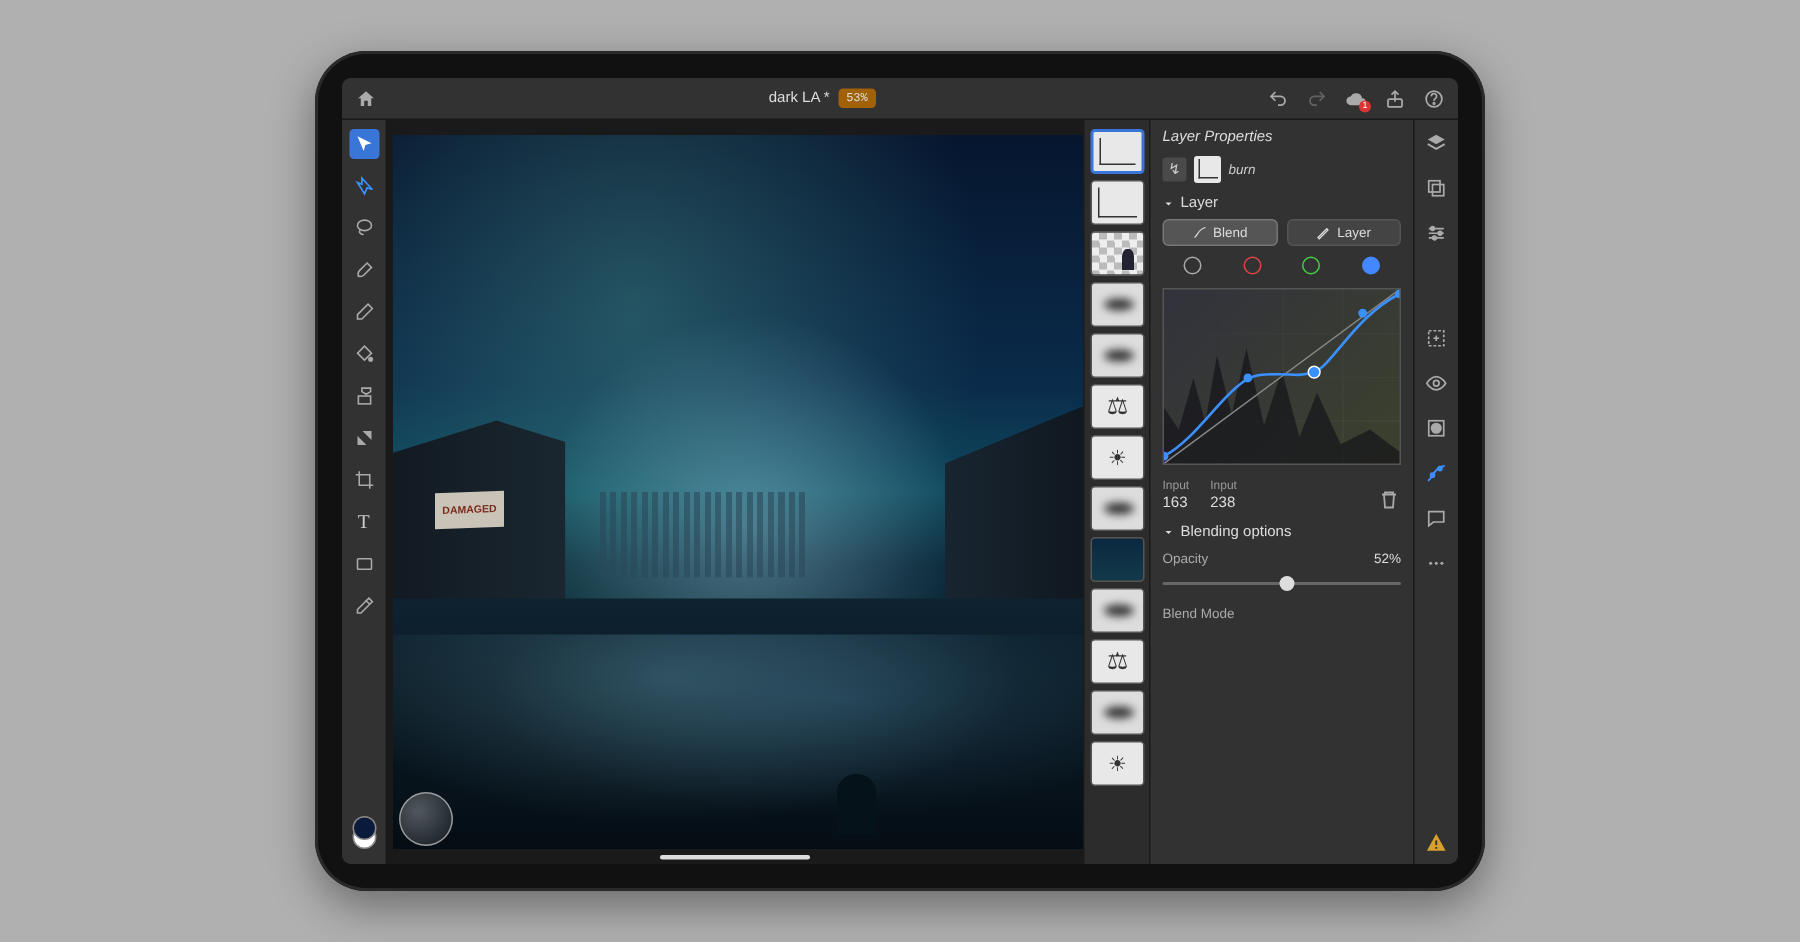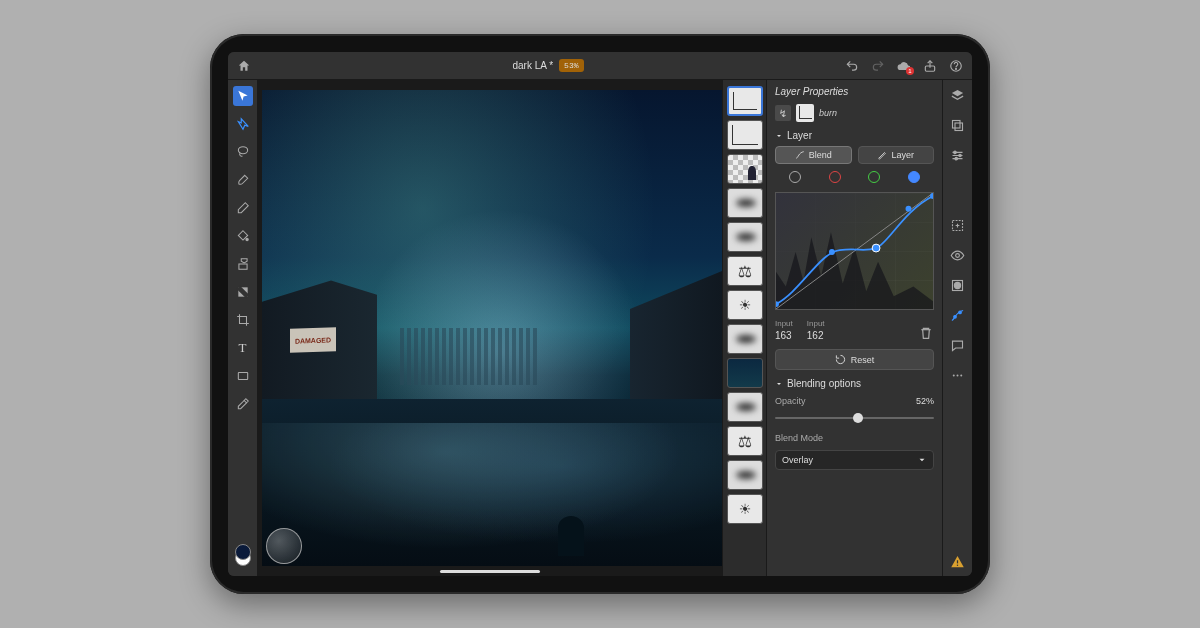--- a/index.html
+++ b/index.html
@@ -376,62 +376,49 @@
         </svg>
       </div>
 
       <div class="io-row">
         <div class="io-col">
           <span class="io-label">Input</span>
           <span class="io-val">163</span>
         </div>
         <div class="io-col">
           <span class="io-label">Input</span>
-          <span class="io-val">162</span>
+          <span class="io-val">238</span>
         </div>
         <div class="trash">
           <svg viewBox="0 0 24 24" fill="none" stroke="currentColor" stroke-width="1.8">
                 <path d="M5 7h14"></path>
                 <path d="M8 7V5h8v2"></path>
                 <path d="M7 7l1 13h8l1-13"></path>
               </svg>
         </div>
       </div>
 
-      <div class="reset-btn">
-        <svg width="11" height="11" viewBox="0 0 24 24" fill="none" stroke="currentColor" stroke-width="2">
-              <path d="M3 12a9 9 0 109-9"></path>
-              <path d="M3 3v6h6"></path>
-            </svg>
-        <span>Reset</span>
-      </div>
 
       <div class="section-head">
         <svg class="chev" viewBox="0 0 24 24" fill="currentColor">
               <path d="M6 9l6 6 6-6z"></path>
             </svg>
         <span>Blending options</span>
       </div>
 
       <div class="opacity-row">
         <span class="op-label">Opacity</span>
         <span class="op-val">52%</span>
       </div>
       <div class="slider">
         <div class="track"></div>
         <div class="knob" id="op-knob" style="left: calc(52% - 5px);"></div>
       </div>
 
       <div class="blend-label">Blend Mode</div>
-      <div class="blend-select">
-        <span>Overlay</span>
-        <svg width="10" height="10" viewBox="0 0 24 24" fill="currentColor">
-              <path d="M6 9l6 6 6-6z"></path>
-            </svg>
-      </div>
     </div>
 
     <div class="rail-right">
       <div class="rail-icon">
             <svg viewBox="0 0 24 24" fill="currentColor">
               <path d="M12 3l9 5-9 5-9-5z"></path>
               <path d="M3 13l9 5 9-5" fill="none" stroke="currentColor" stroke-width="2"></path>
             </svg>
           </div>
       <div class="rail-icon">

